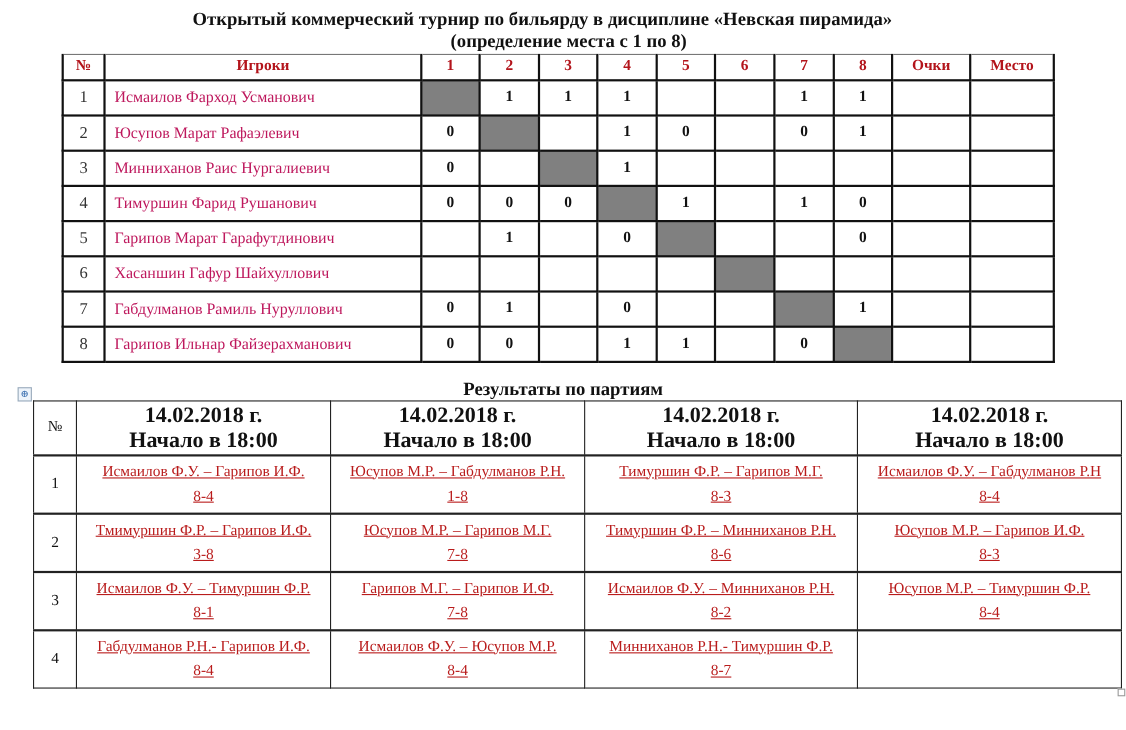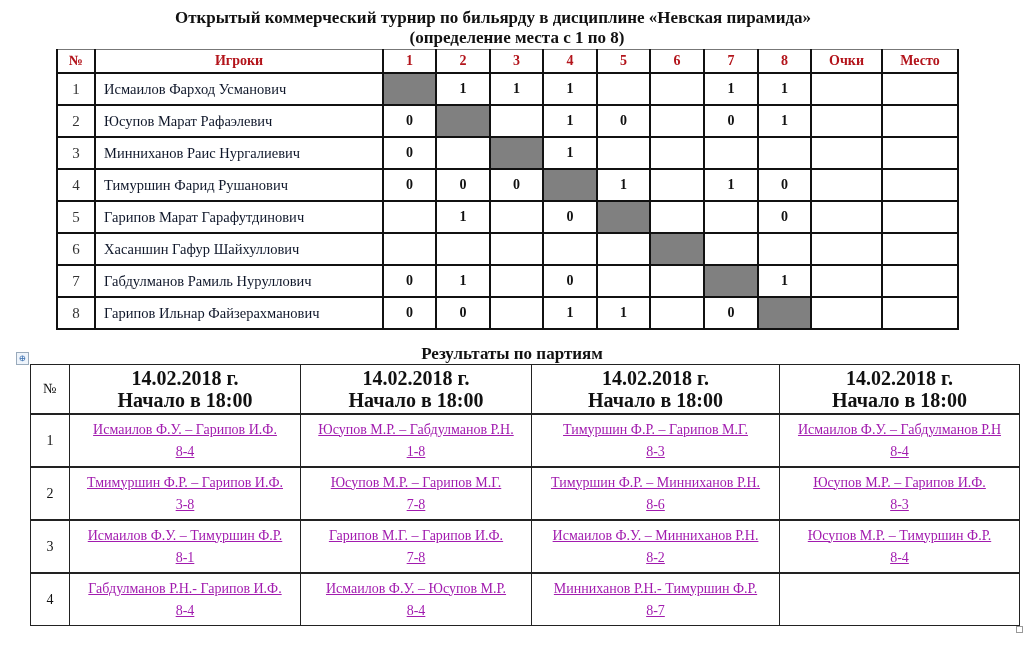--- a/index.html
+++ b/index.html
@@ -10,40 +10,40 @@
   #t1 { top: 8px; }
   #t2 { top: 28px; padding-left: 24px; }
 
   table { border-collapse: collapse; position: absolute; table-layout: fixed; }
   #grid { left: 56px; top: 49px; width: 901px; }
   #grid td, #grid th { border: 2px solid #111; text-align: center; padding: 0;
        font-size: 14px; height: 30px; }
   #grid th { height: 22px; color: #b3141b; font-weight: bold; font-size: 14px; }
   #grid thead th { border-top: 1px solid #777; }
   #grid td.num { color: #333; font-size: 15px; }
-  #grid td.name { text-align: left; padding-left: 8px; color: #0f172a; font-size: 14.5px; }
+  #grid td.name { text-align: left; padding-left: 8px; color: #be185d; font-size: 14.5px; }
   #grid td.score { font-weight: bold; font-size: 14px; }
   #grid td.diag { background: #808080; }
 
   #sched-title { position: absolute; top: 344px; left: 0; width: 1024px; text-align: center;
                  font-weight: bold; font-size: 17px; line-height: 19px; }
   .move-handle { position: absolute; left: 16px; top: 352px; width: 11px; height: 11px;
                  border: 1px solid #9ab; background: #eef4fb; color: #3a6fb0; font-size: 9px;
                  line-height: 11px; text-align: center; }
   .resize-handle { position: absolute; left: 1016px; top: 626px; width: 5px; height: 5px;
                    border: 1px solid #999; background: #fff; }
 
   #sched { left: 30px; top: 364px; width: 989px; }
   #sched td, #sched th { border: 1px solid #222; text-align: center; padding: 0 2px; font-size: 14px; }
   #sched thead th { font-weight: bold; height: 48px; line-height: 22px; font-size: 20px; }
   #sched thead th.numh { font-weight: normal; font-size: 14px; }
   #sched tbody td { height: 51px; line-height: 22px; }
   #sched tbody tr { border-top: 2px solid #222; }
   #sched td.rn { font-size: 14px; }
-  #sched .match, #sched .res { text-decoration: underline; color: #a21caf; }
+  #sched .match, #sched .res { text-decoration: underline; color: #b91c1c; }
   #sched .res { display: block; }
 </style>
 </head>
 <body>
 
 <div class="title" id="t1">Открытый коммерческий турнир по бильярду в дисциплине «Невская пирамида»</div>
 <div class="title" id="t2">(определение места с 1 по 8)</div>
 
 <table id="grid">
   <colgroup>

